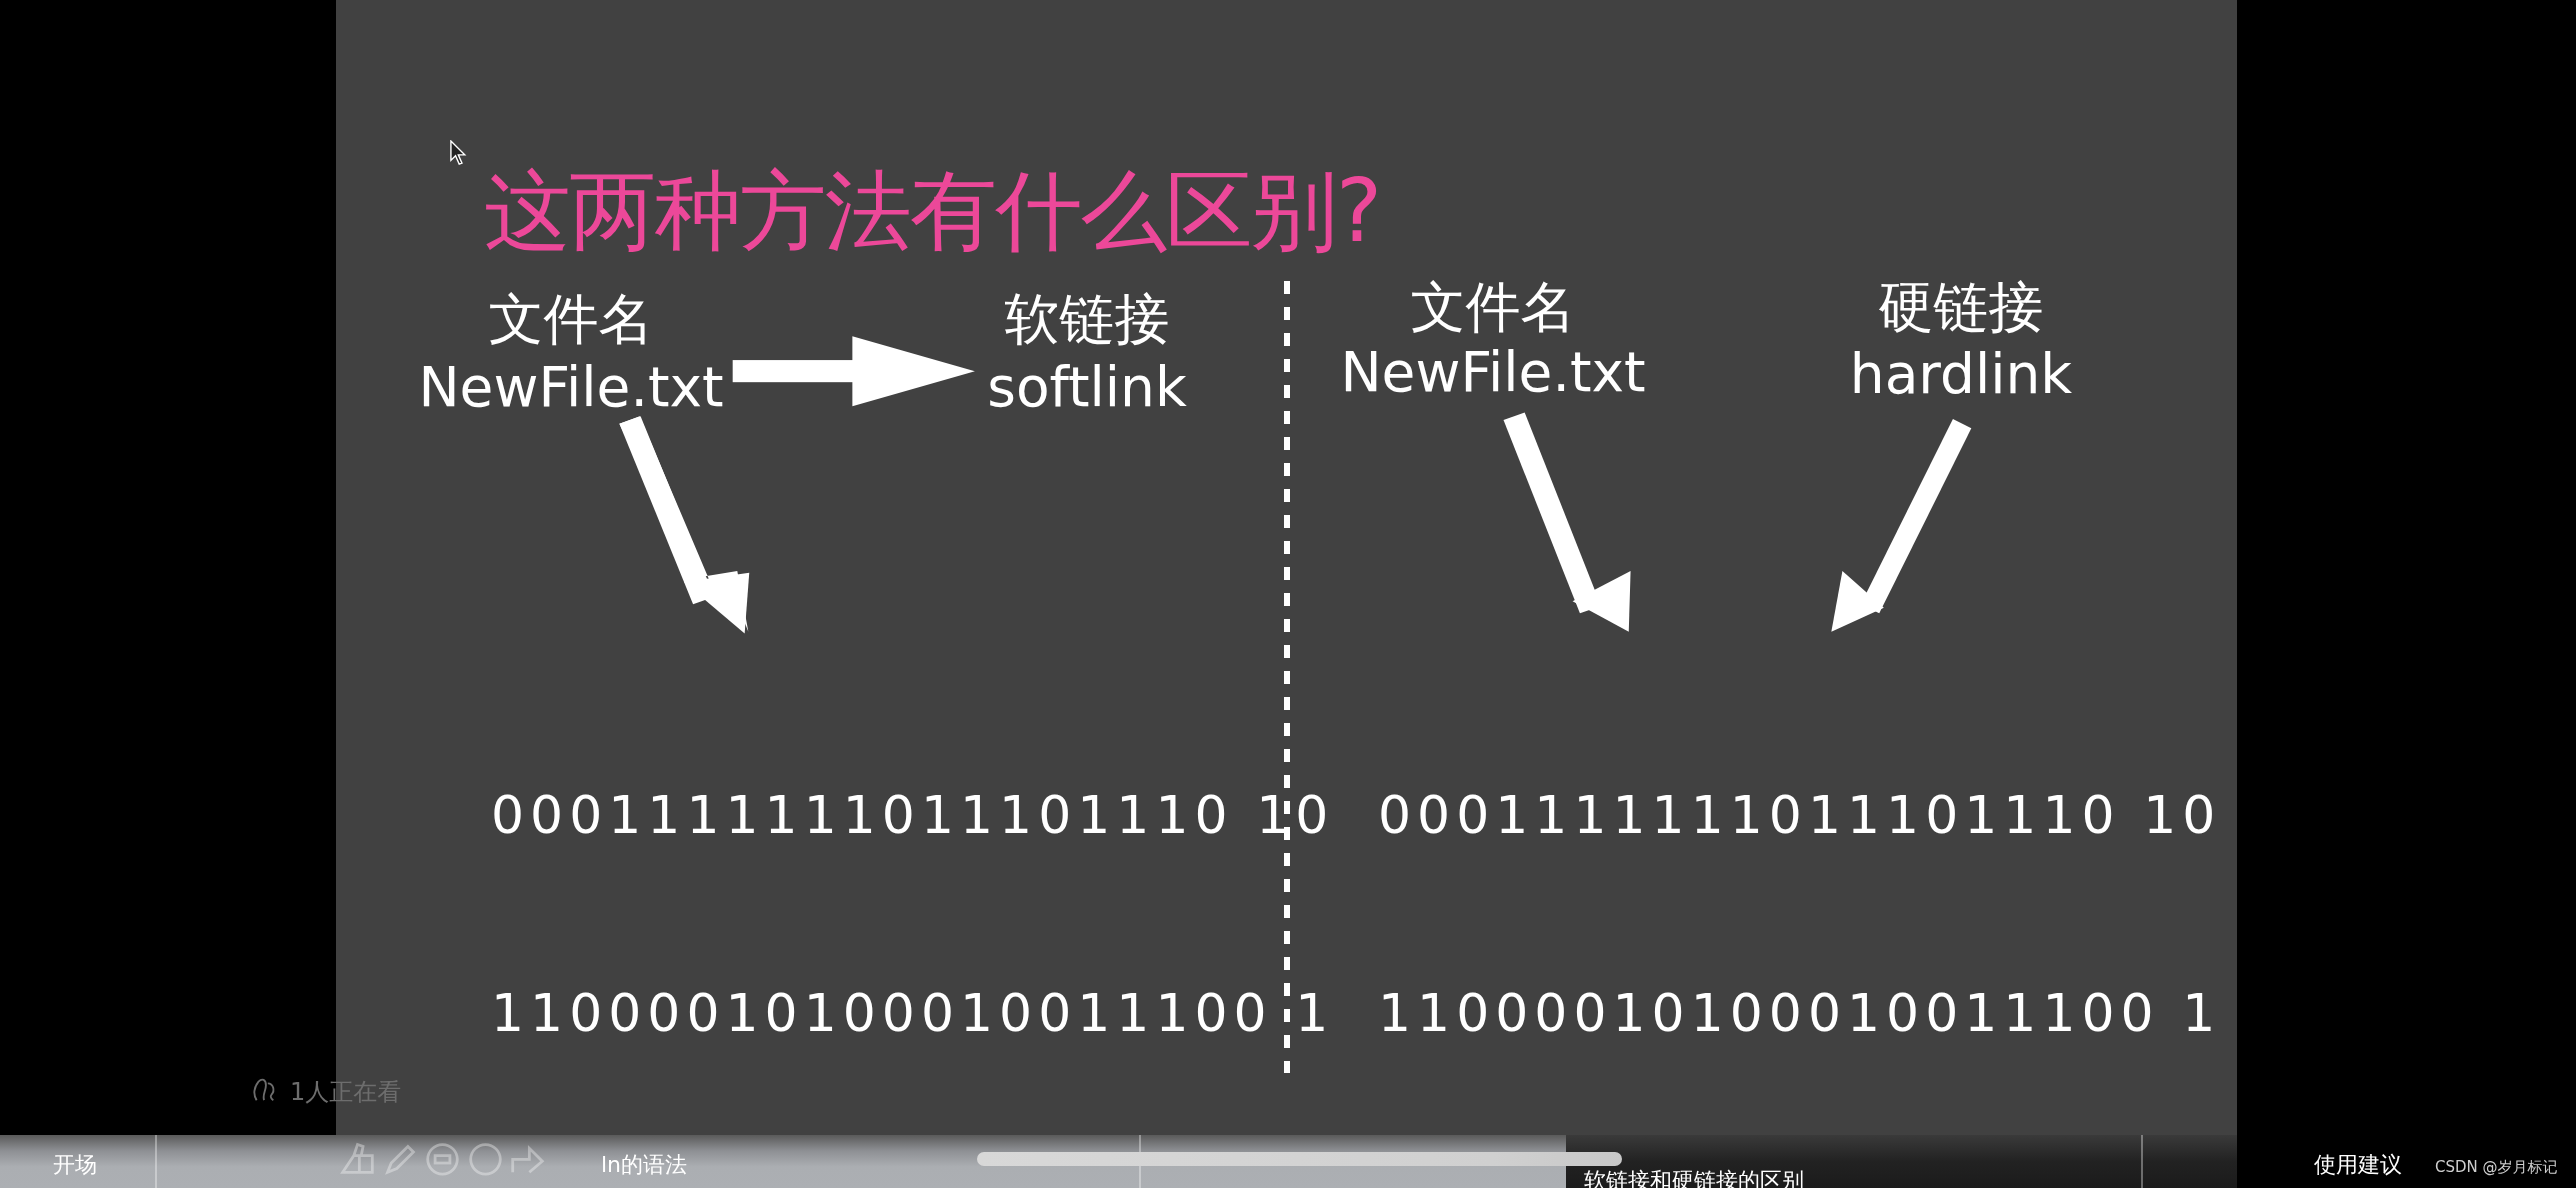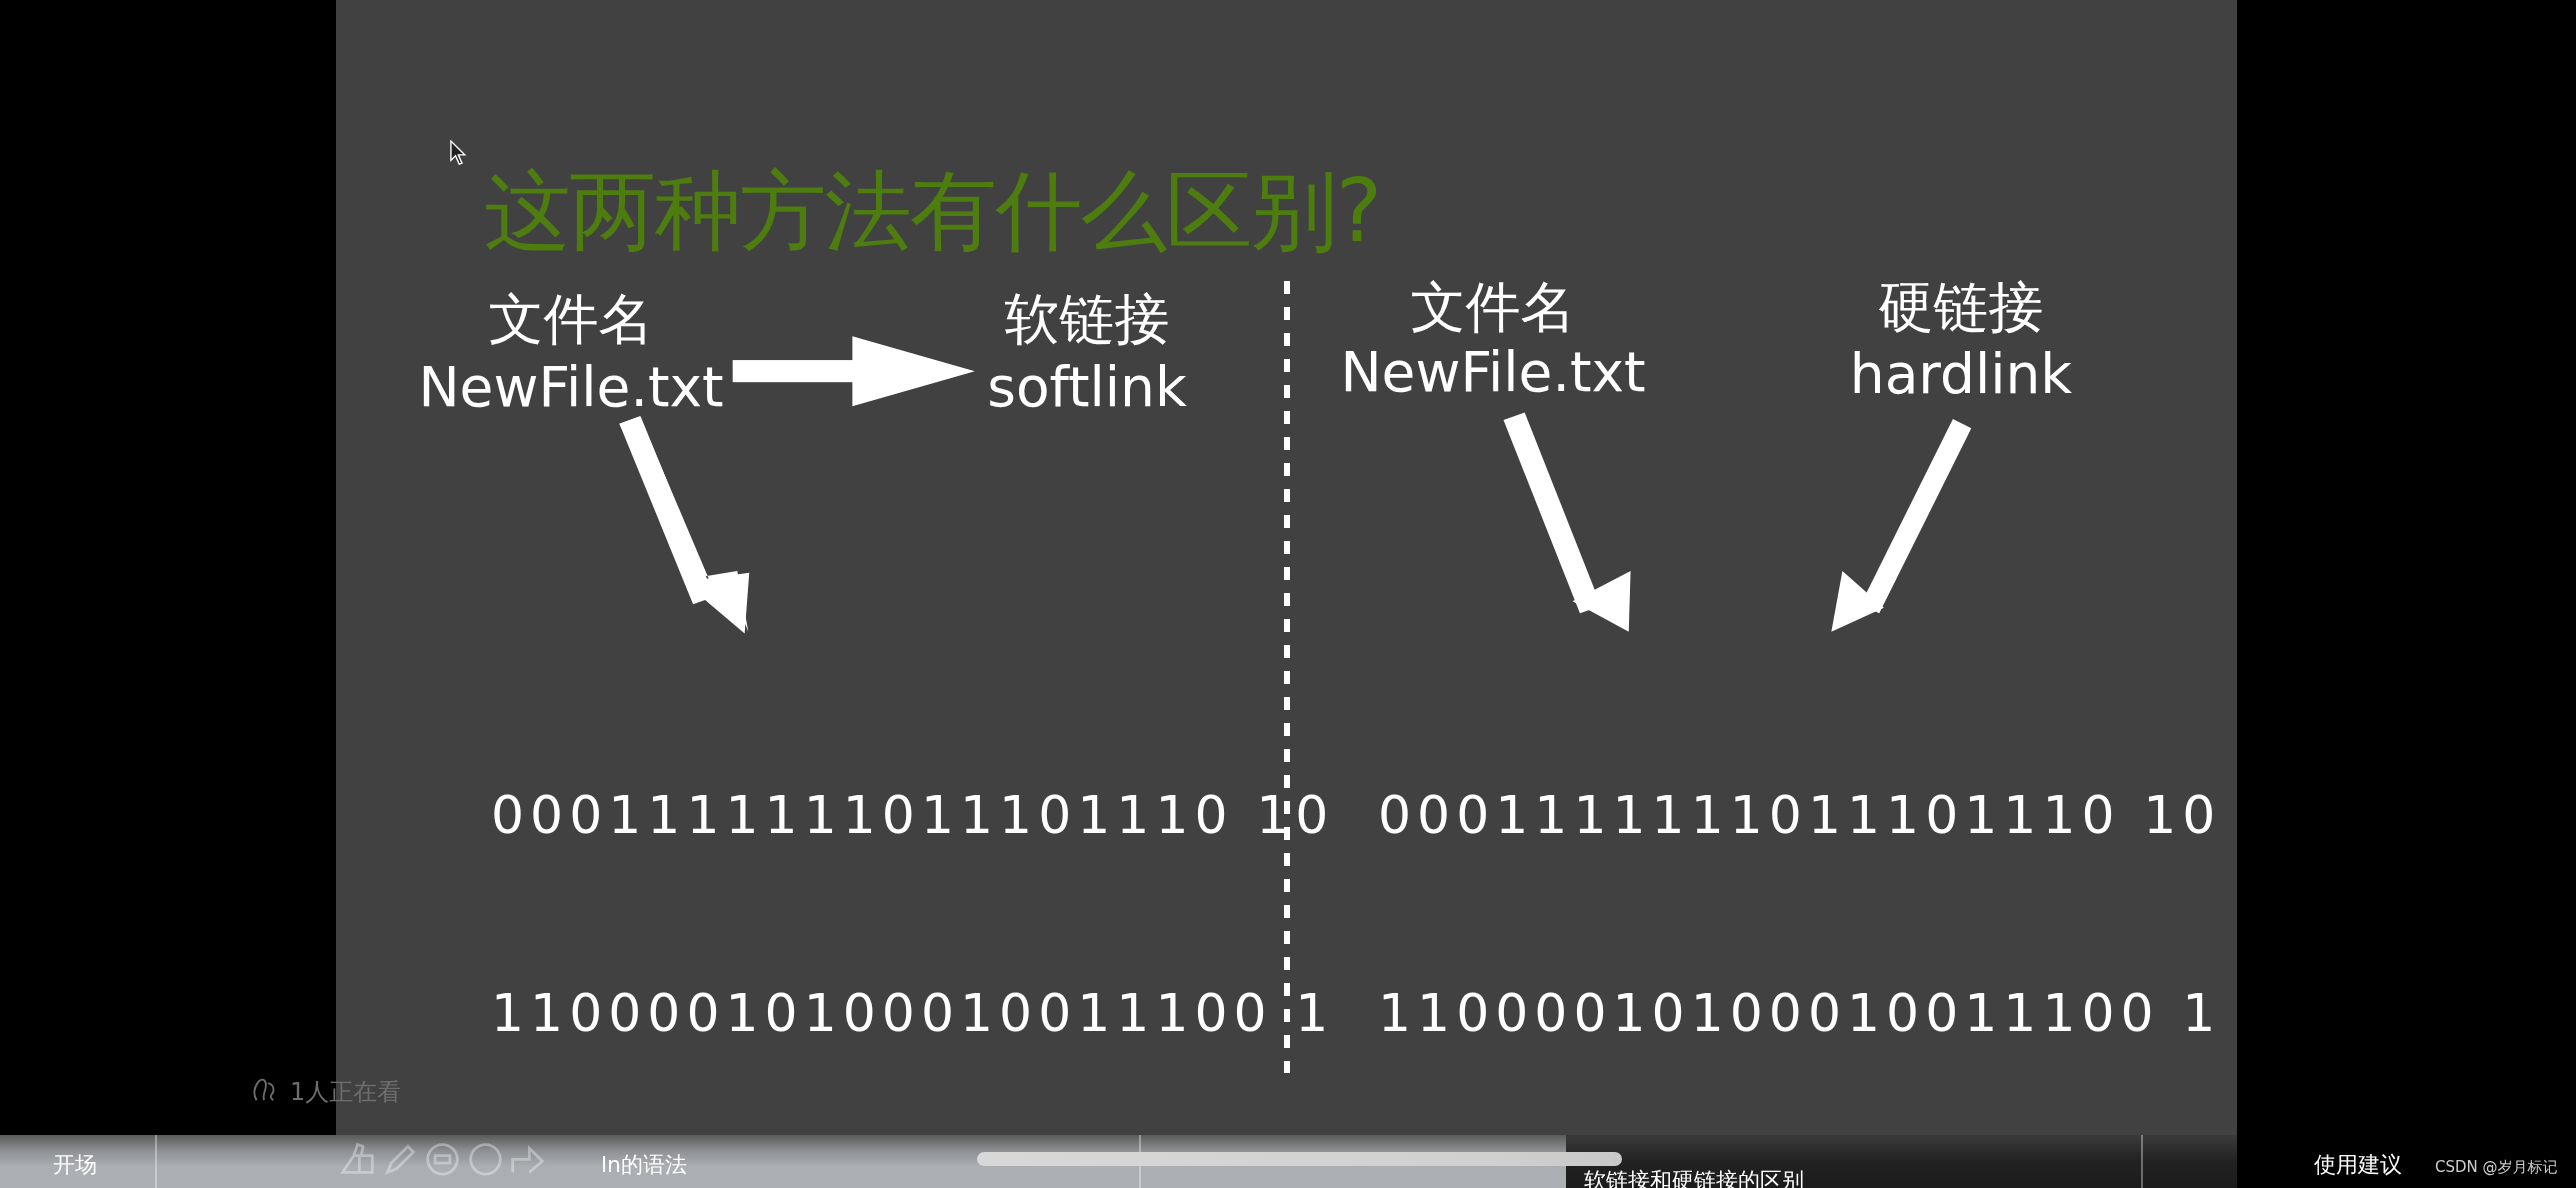--- a/index.html
+++ b/index.html
@@ -5,21 +5,21 @@
   html, body { margin:0; padding:0; }
   body {
     width:2576px; height:1188px; position:relative; overflow:hidden;
     background:#000; font-family:"DejaVu Sans","Liberation Sans",sans-serif; color:#fff;
   }
   .slide {
     position:absolute; left:336px; top:0; width:1901px; height:1188px; background:#414141;
   }
   .abs { position:absolute; }
   .title {
-    left:484px; top:161px; font-size:87px; line-height:101px; color:#4d7c0f; white-space:nowrap;
+    left:484px; top:161px; font-size:87px; line-height:101px; color:#ec4899; white-space:nowrap;
     letter-spacing:-1.8px;
   }
   .lbl {
     font-size:55px; line-height:63px; text-align:center; color:#fff; white-space:nowrap;
     transform:translateX(-50%);
   }
   .binary {
     font-family:"DejaVu Sans","Liberation Sans",sans-serif;
     font-size:52px; line-height:66px; letter-spacing:6px; color:#fff; white-space:pre;
   }

